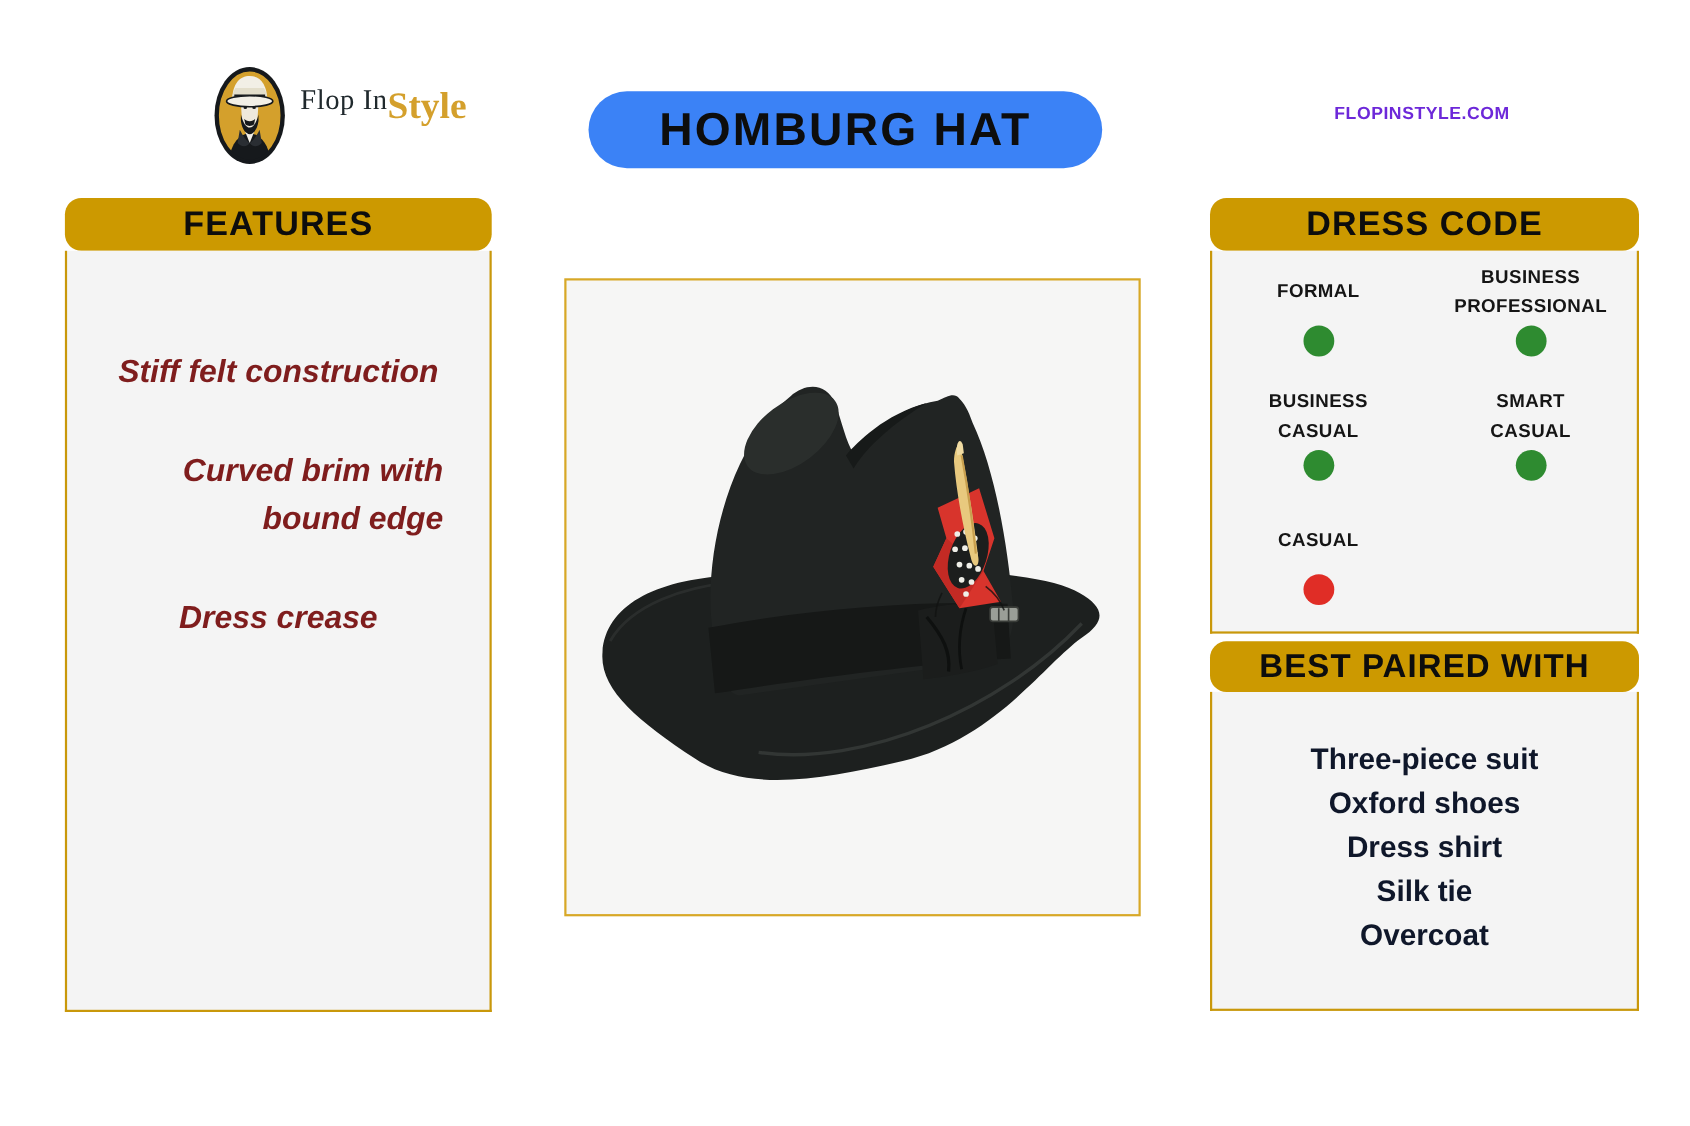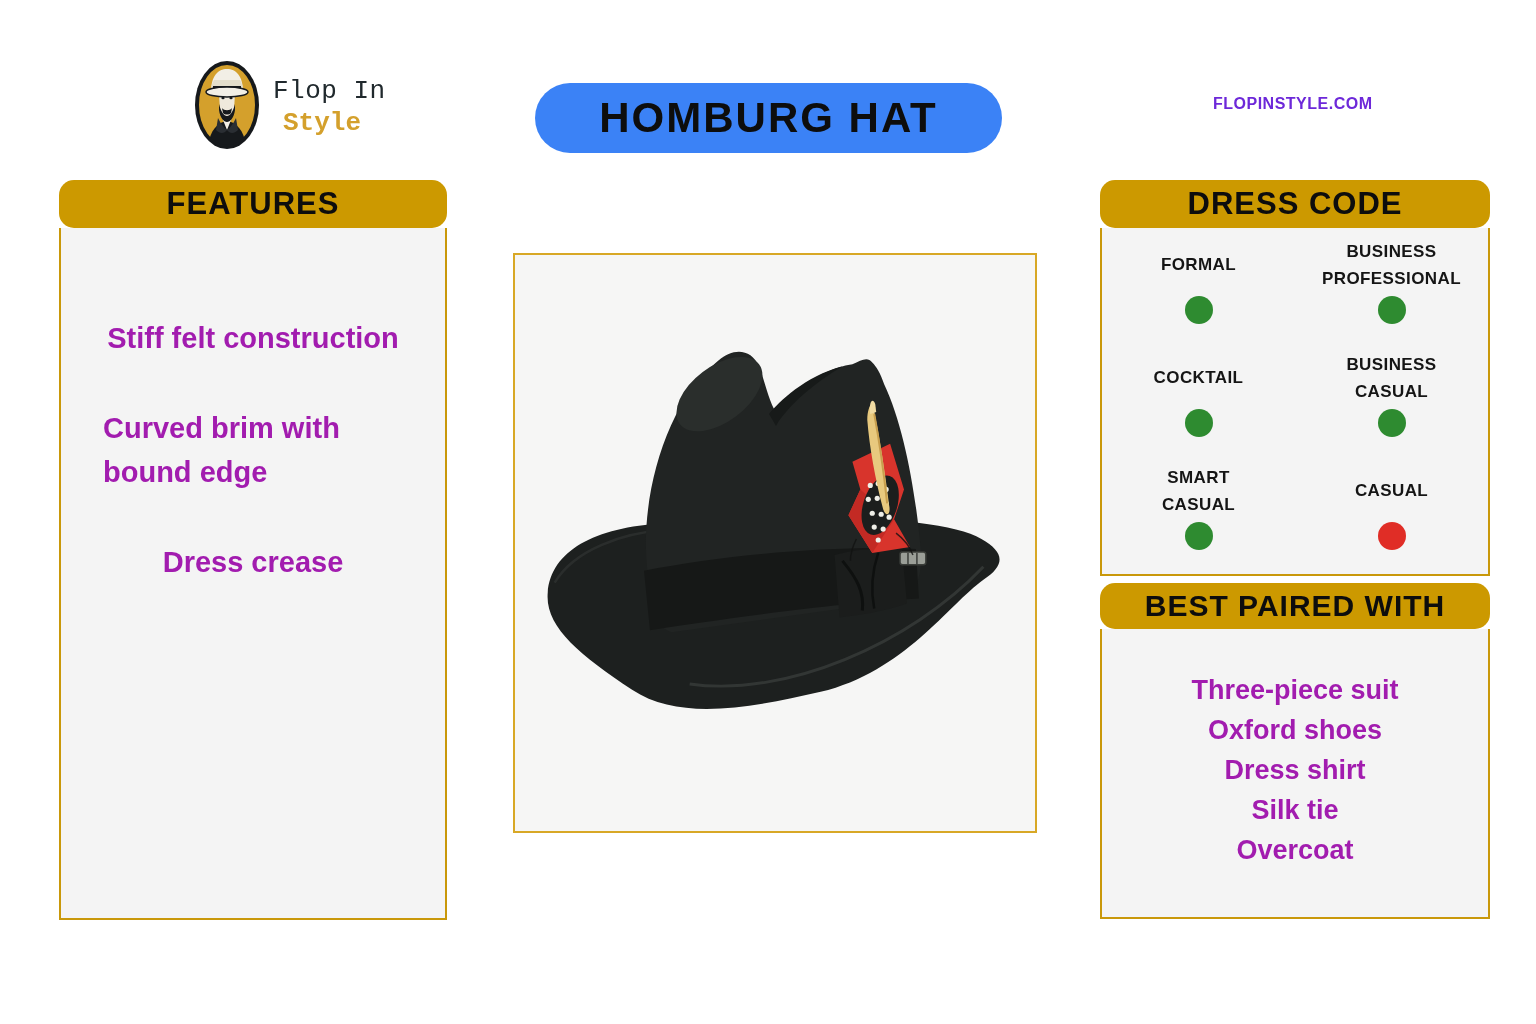--- a/index.html
+++ b/index.html
@@ -3,23 +3,23 @@
 <meta charset="utf-8">
 <style>
   html,body{margin:0;padding:0;}
   body{
     width:1536px;height:1024px;position:relative;overflow:hidden;
     background:#ffffff;color:#111111;
     font-family:"Liberation Sans", sans-serif;
   }
   
   .logo{position:absolute;left:194px;top:60px;display:flex;gap:13px;align-items:flex-start;}
-  .logo-text{display:flex;flex-direction:column;padding-top:16px;font-family:Liberation Mono, monospace;}
+  .logo-text{display:flex;padding-top:16px;font-family:Liberation Serif, serif;}
   .logo-line1{font-size:26px;color:#20292d;letter-spacing:.5px;}
-  .logo-line2{font-size:26px;font-weight:700;color:#D4A02C;margin-top:2px;margin-left:10px;}
+  .logo-line2{font-size:34px;font-weight:700;color:#D4A02C;margin-top:2px;}
   .title-pill{
     position:absolute;left:535px;top:83px;width:467px;height:70px;border-radius:35px;
     background:#3b82f6;display:flex;align-items:center;justify-content:center;
     font-size:42px;font-weight:800;letter-spacing:2px;color:#0d0d0d;
   }
   .website{position:absolute;left:1213px;top:95px;font-size:16px;font-weight:800;letter-spacing:.5px;color:#6d28d9;}
 
   
   .panel-header{
     background:#CC9900;display:flex;align-items:center;justify-content:center;
@@ -30,21 +30,21 @@
   }
 
   
   .panel-left{position:absolute;left:59px;top:180px;width:388px;height:740px;}
   .panel-left .panel-header{height:48px;}
   .features-body{
     height:692px;display:flex;flex-direction:column;align-items:center;gap:46px;
     padding-top:88px;
   }
   .feature-item{
-    font-size:29px;font-weight:700;line-height:1.52;text-align:left;max-width:300px;color:#a21caf;
+    font-size:29px;font-weight:700;line-height:1.52;text-align:right;max-width:300px;color:#7f1d1d;font-style:italic;
   }
 
   
   .frame{
     position:absolute;left:513px;top:253px;width:524px;height:580px;box-sizing:border-box;
     background:#F6F6F5;border:2px solid #D8A826;
   }
   .frame svg{display:block;width:100%;height:100%;}
 
   
@@ -58,21 +58,21 @@
   .dc-label{
     height:54px;display:flex;align-items:center;justify-content:center;text-align:center;
     font-size:17px;font-weight:800;letter-spacing:.4px;line-height:1.6;color:#151515;
     white-space:pre-line;
   }
   .dc-dot{width:28px;height:28px;border-radius:50%;margin-top:4px;}
   .bp-header{position:relative;margin-top:7px;height:46px;font-size:30px;}
   .bp-body{
     height:290px;display:flex;flex-direction:column;align-items:center;padding-top:42px;
   }
-  .bp-item{font-size:27px;font-weight:700;line-height:1.48;text-align:center;color:#a21caf;}
+  .bp-item{font-size:27px;font-weight:700;line-height:1.48;text-align:center;color:#0f172a;}
 </style>
 </head>
 <body>
 
 <div class="logo">
   <span>
     <svg width="66" height="90" viewBox="0 0 66 90">
       <defs>
           <clipPath id="oc">
             <ellipse cx="33" cy="45" rx="29" ry="41"></ellipse>
@@ -192,24 +192,20 @@
     <div class="dc-cell">
       <div class="dc-label">FORMAL</div>
       <span class="dc-dot" style="background-color: rgb(46, 139, 48);"></span>
     </div>
     <div class="dc-cell">
       <div class="dc-label">BUSINESS
 PROFESSIONAL</div>
       <span class="dc-dot" style="background-color: rgb(46, 139, 48);"></span>
     </div>
     <div class="dc-cell">
-      <div class="dc-label">COCKTAIL</div>
-      <span class="dc-dot" style="background-color: rgb(46, 139, 48);"></span>
-    </div>
-    <div class="dc-cell">
       <div class="dc-label">BUSINESS
 CASUAL</div>
       <span class="dc-dot" style="background-color: rgb(46, 139, 48);"></span>
     </div>
     <div class="dc-cell">
       <div class="dc-label">SMART
 CASUAL</div>
       <span class="dc-dot" style="background-color: rgb(46, 139, 48);"></span>
     </div>
     <div class="dc-cell">

